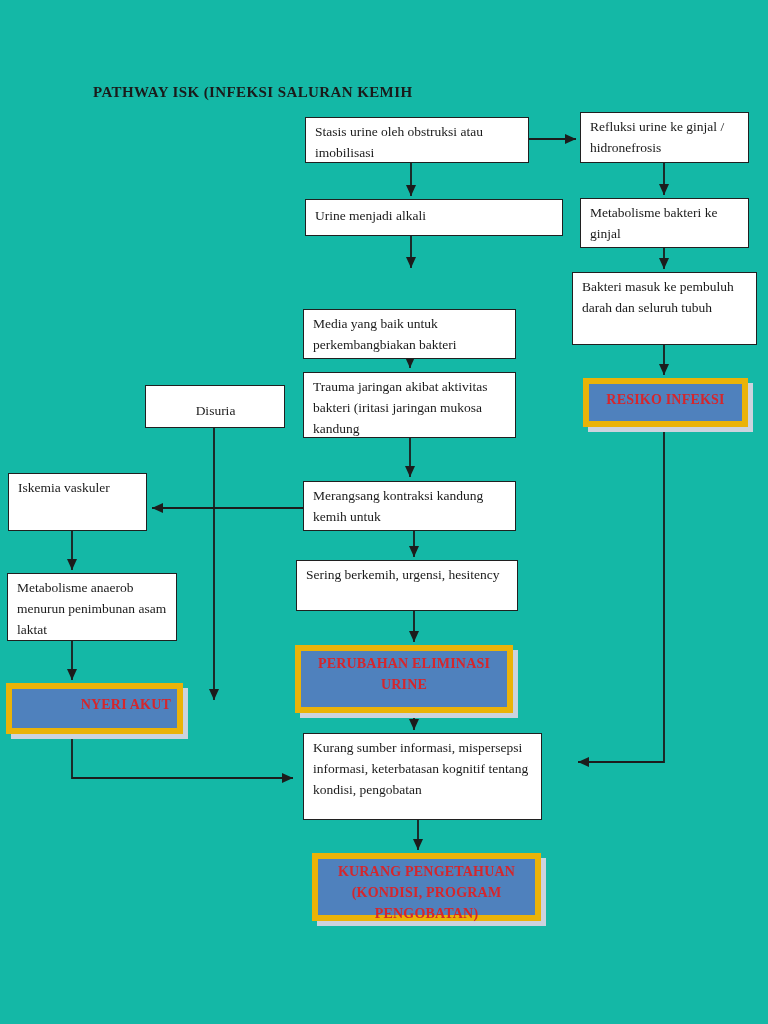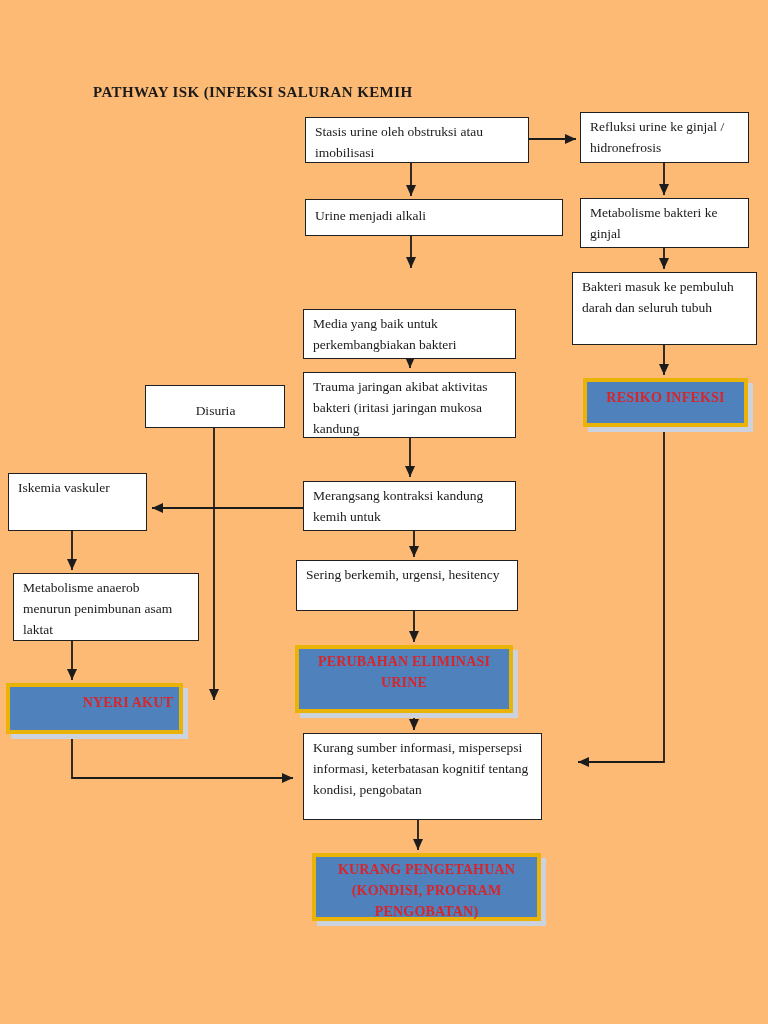--- a/index.html
+++ b/index.html
@@ -1,19 +1,19 @@
 <!DOCTYPE html>
 <html><head>
 <meta charset="utf-8">
 <style>
   html, body { margin: 0; padding: 0; background: #ffffff; }
   #page {
     position: relative;
     width: 768px; height: 1024px;
-    background: #fdba74;
+    background: #14b8a6;
     font-family: "Liberation Serif", "DejaVu Serif", serif;
     color: #1a1a1a;
     overflow: hidden;
   }
   #arrows { position: absolute; left: 0; top: 0; z-index: 0; pointer-events: none; }
   .title {
     position: absolute; left: 93px; top: 84px;
     font-size: 15px; font-weight: bold; letter-spacing: 0.4px;
     white-space: nowrap;
   }
@@ -22,21 +22,21 @@
     background: #ffffff;
     border: 1.5px solid #202020;
     font-size: 13.5px; line-height: 21px;
     padding: 3px 8px 3px 9px;
     box-sizing: border-box;
   }
   .box.center { text-align: center; }
   .dx {
     position: absolute; z-index: 1;
     background: #4f81bd;
-    border: 4px solid #eab308;
+    border: 6px solid #eab308;
     box-shadow: 5px 5px 0 #ccd3de;
     color: #d5262c;
     font-weight: bold;
     font-size: 14px; line-height: 21px;
     text-align: center;
     padding: 2px 6px;
     box-sizing: border-box;
     letter-spacing: 0.2px;
   }
   .dx.top-text { padding-top: 5px; }
@@ -86,16 +86,16 @@
   <div class="box" style="left:303px; top:733px; width:239px; height:87px;">Kurang sumber informasi, mispersepsi informasi, keterbatasan kognitif tentang kondisi, pengobatan</div>
   <div class="dx" style="left:312px; top:853px; width:229px; height:68px;">KURANG PENGETAHUAN (KONDISI, PROGRAM PENGOBATAN)</div>
 
   <div class="box" style="left:580px; top:112px; width:169px; height:51px;">Refluksi urine ke ginjal / hidronefrosis</div>
   <div class="box" style="left:580px; top:198px; width:169px; height:50px;">Metabolisme bakteri ke ginjal</div>
   <div class="box" style="left:572px; top:272px; width:185px; height:73px;">Bakteri masuk ke pembuluh darah dan seluruh tubuh</div>
   <div class="dx top-text" style="left:583px; top:378px; width:165px; height:49px;">RESIKO INFEKSI</div>
 
   <div class="box center" style="left:145px; top:385px; width:140px; height:43px; padding-top:14px;">Disuria</div>
   <div class="box" style="left:8px; top:473px; width:139px; height:58px;">Iskemia vaskuler</div>
-  <div class="box" style="left:13px; top:573px; width:186px; height:68px;">Metabolisme anaerob menurun penimbunan asam laktat</div>
+  <div class="box" style="left:7px; top:573px; width:170px; height:68px;">Metabolisme anaerob menurun penimbunan asam laktat</div>
   <div class="dx top-text" style="left:6px; top:683px; width:177px; height:51px;text-align:right;">NYERI AKUT</div>
 
 </div>
 
 </body></html>

